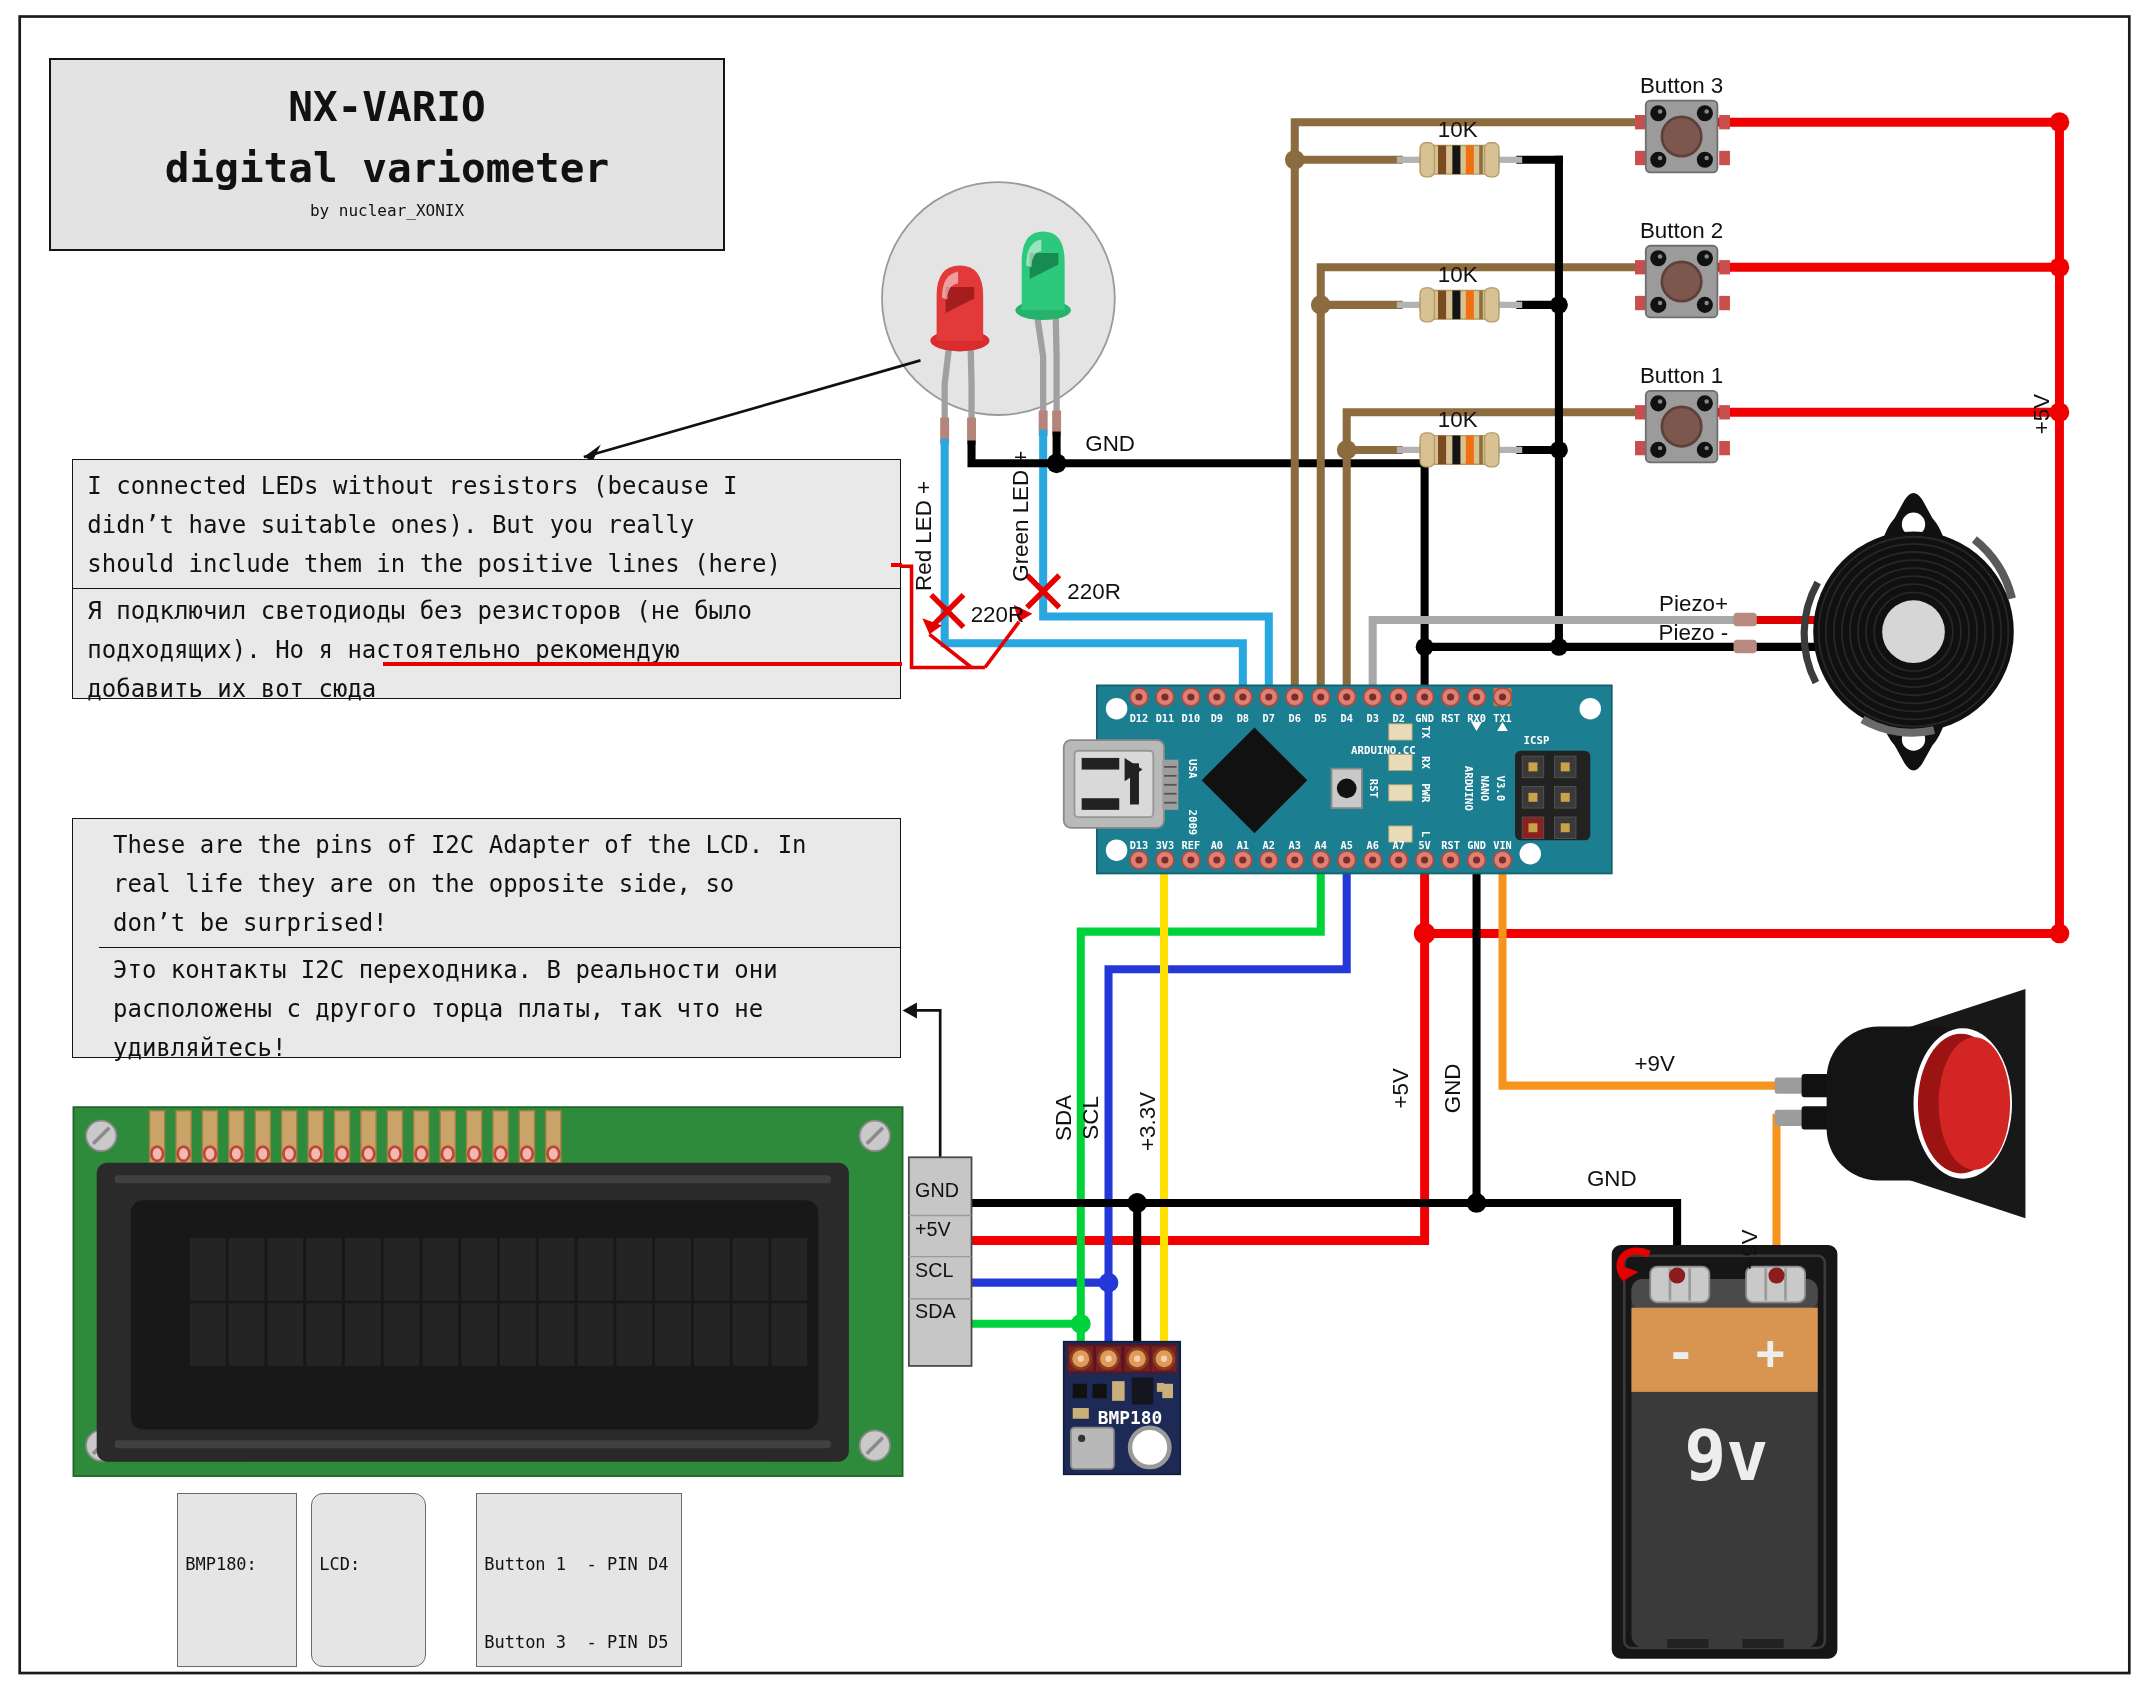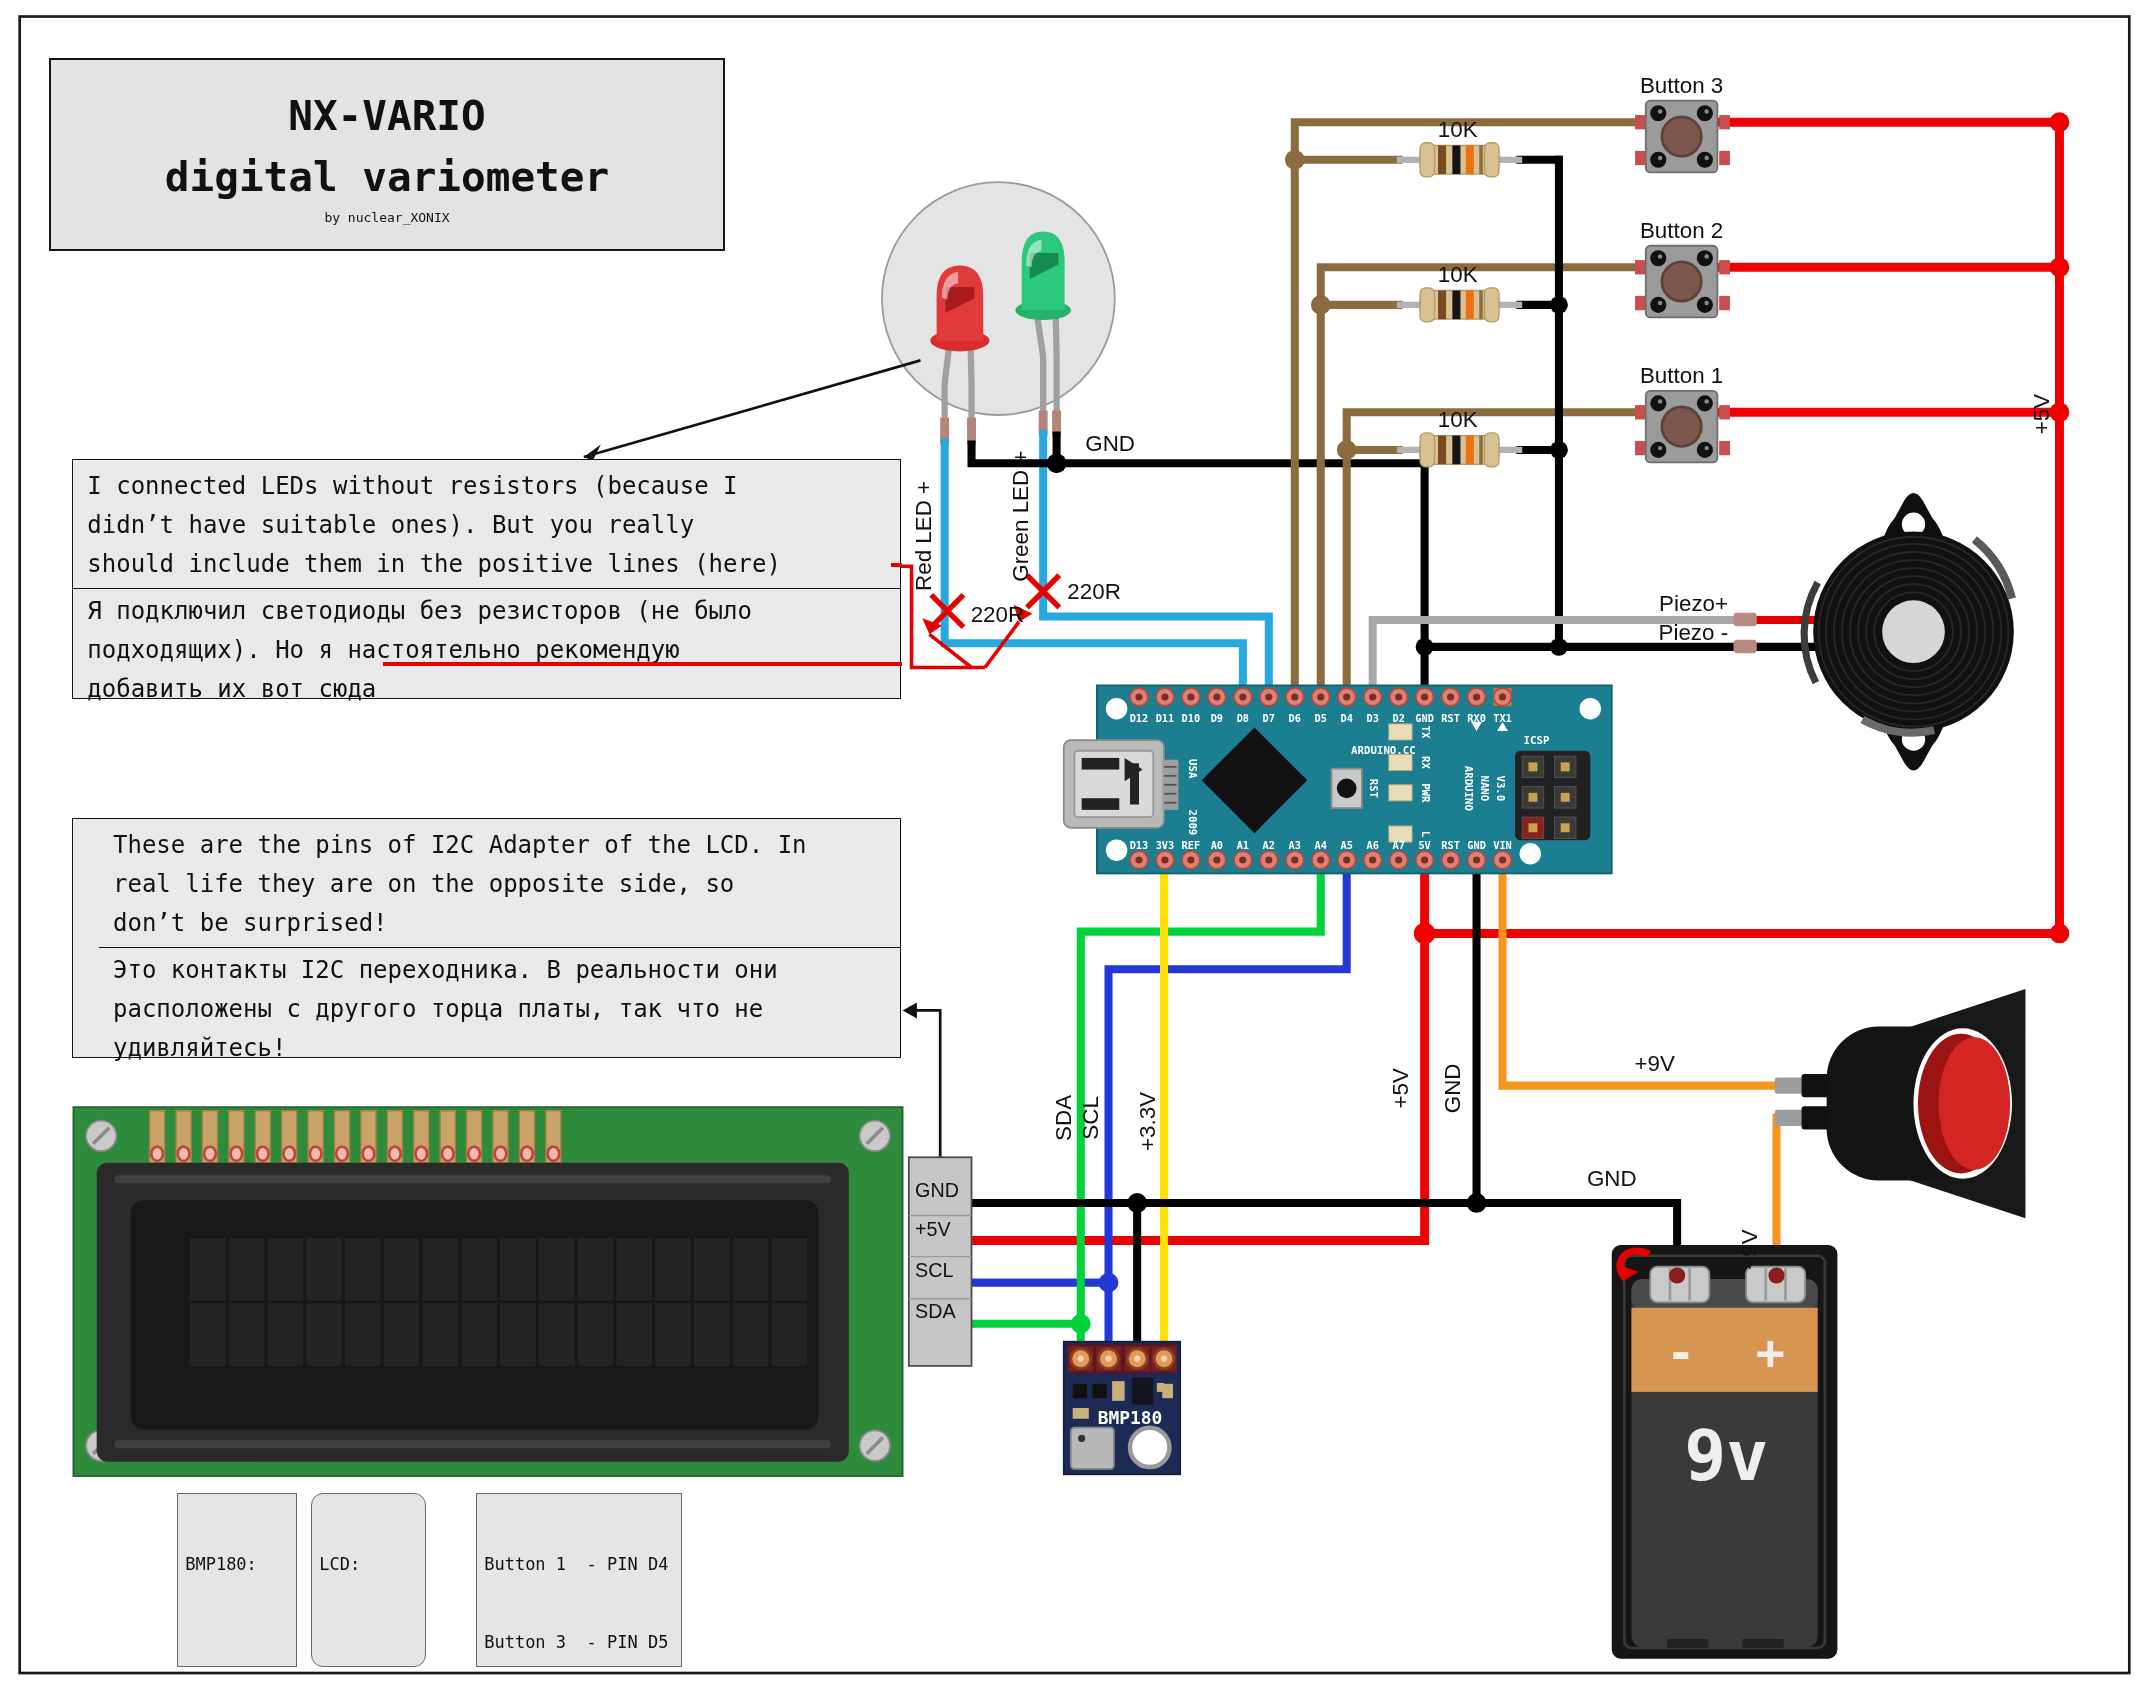--- a/index.html
+++ b/index.html
@@ -5,23 +5,23 @@
   html,body{margin:0;padding:0;background:#ffffff;}
   #stage{position:relative;width:2149px;height:1703px;background:#fff;overflow:hidden;
          font-family:"Liberation Sans",sans-serif;}
   #stage svg{position:absolute;left:0;top:0;}
   .ov{position:absolute;box-sizing:border-box;}
   .note{background:#e9e9e9;border:1.8px solid #141414;font:24px/39px "DejaVu Sans Mono",monospace;
         color:#111;padding:7.2px 14.3px;}
   .note .div{border-top:1.8px solid #141414;margin:3.6px -14.3px;}
   #titlebox{background:#e3e3e3;border:2.7px solid #141414;text-align:center;color:#111;
             font-family:"DejaVu Sans Mono",monospace;}
-  #titlebox .t1{font-size:41px;font-weight:600;margin-top:32px;}
+  #titlebox .t1{font-size:41px;font-weight:600;margin-top:23px;}
   #titlebox .t2{font-size:41px;font-weight:600;margin-top:12.5px;}
-  #titlebox .t3{font-size:13px;margin-top:9px;}
+  #titlebox .t3{font-size:16px;margin-top:9px;}
   .legend{background:#e5e5e5;border:1.8px solid #6a6a6a;font:17px/26px "DejaVu Sans Mono",monospace;
           color:#111;padding:5.4px 7.2px;white-space:pre;}
   .redline{position:absolute;background:#e60000;}
   .wl{font:25px "Liberation Sans",sans-serif;fill:#111;}
   .bw{fill:#ffffff;font:bold 12px "DejaVu Sans Mono",monospace;text-anchor:middle;}
   .pinlabel{fill:#ffffff;font:bold 11.5px "DejaVu Sans Mono",monospace;text-anchor:middle;}
   .batxt{fill:#ededed;font:bold 54px "DejaVu Sans Mono",monospace;text-anchor:middle;}
 </style>
 </head>
 <body>

